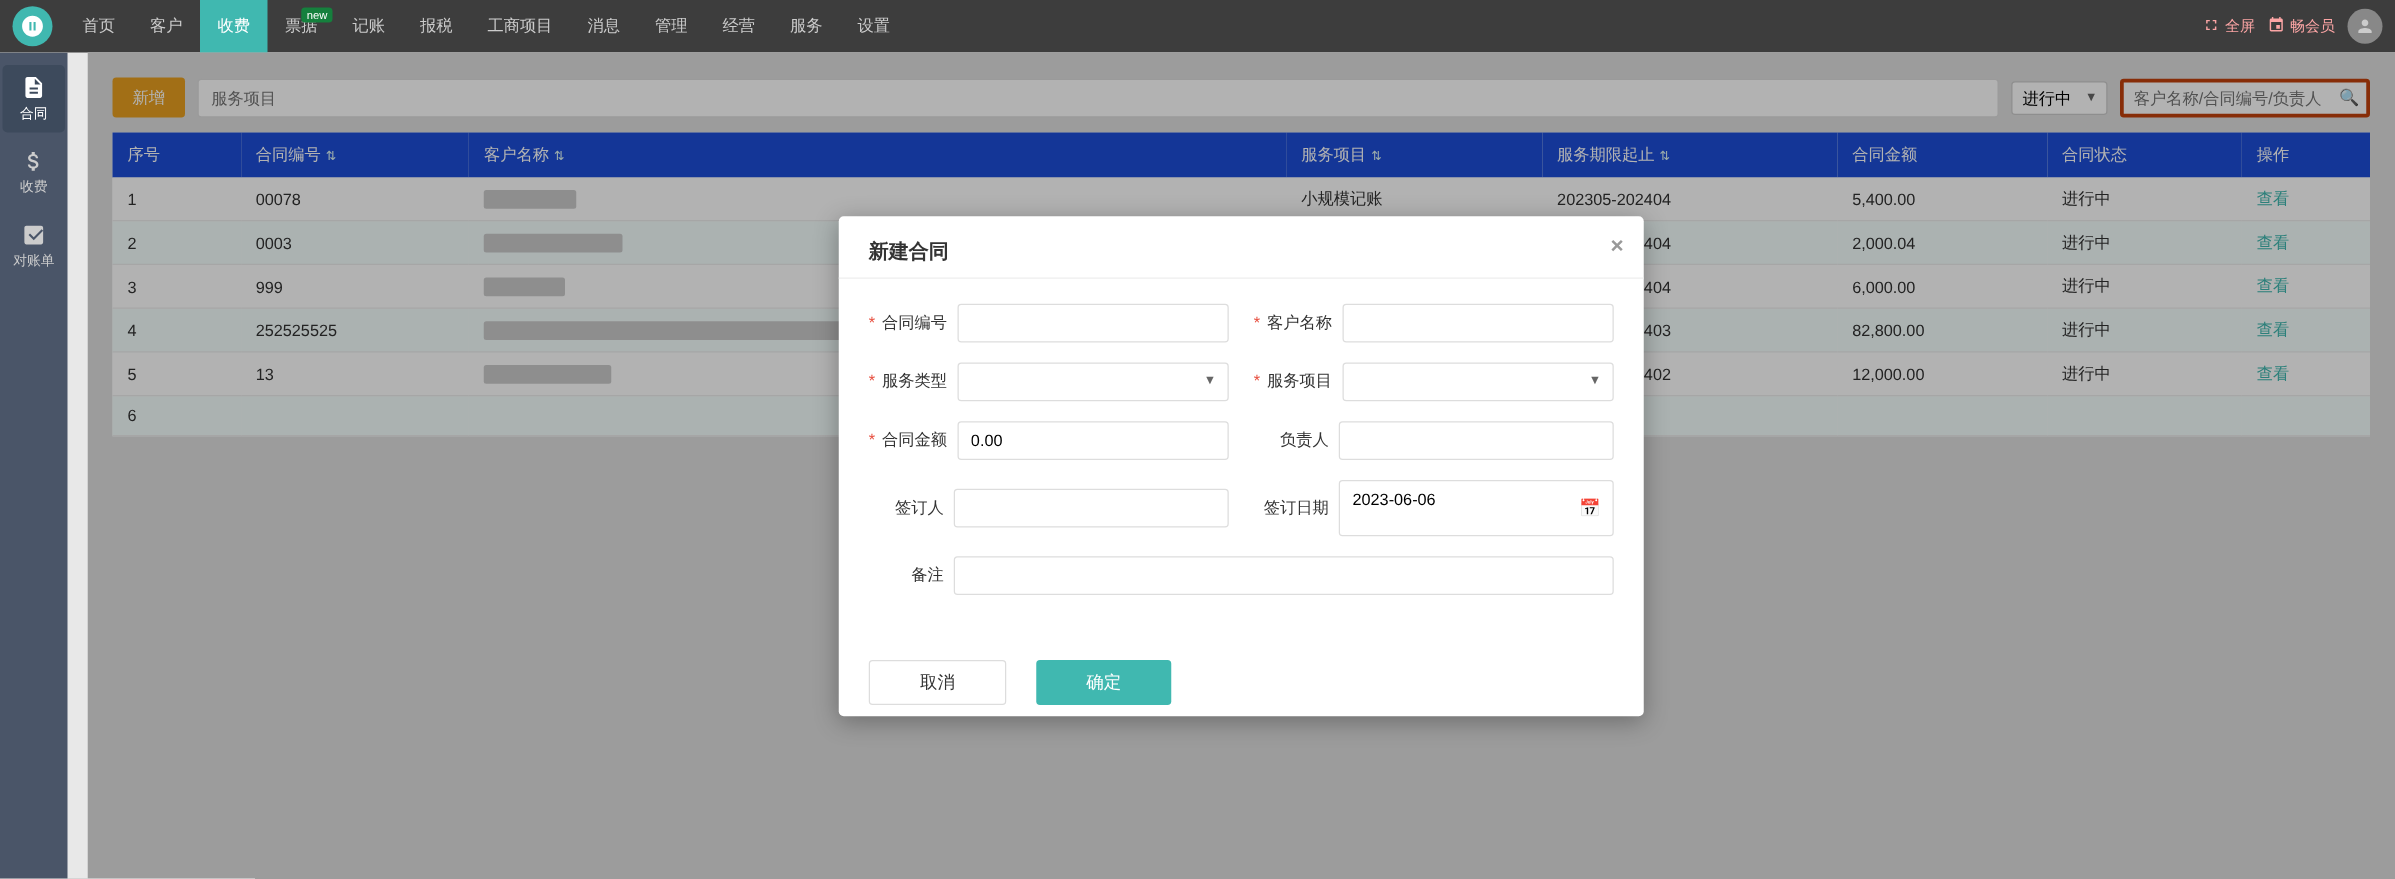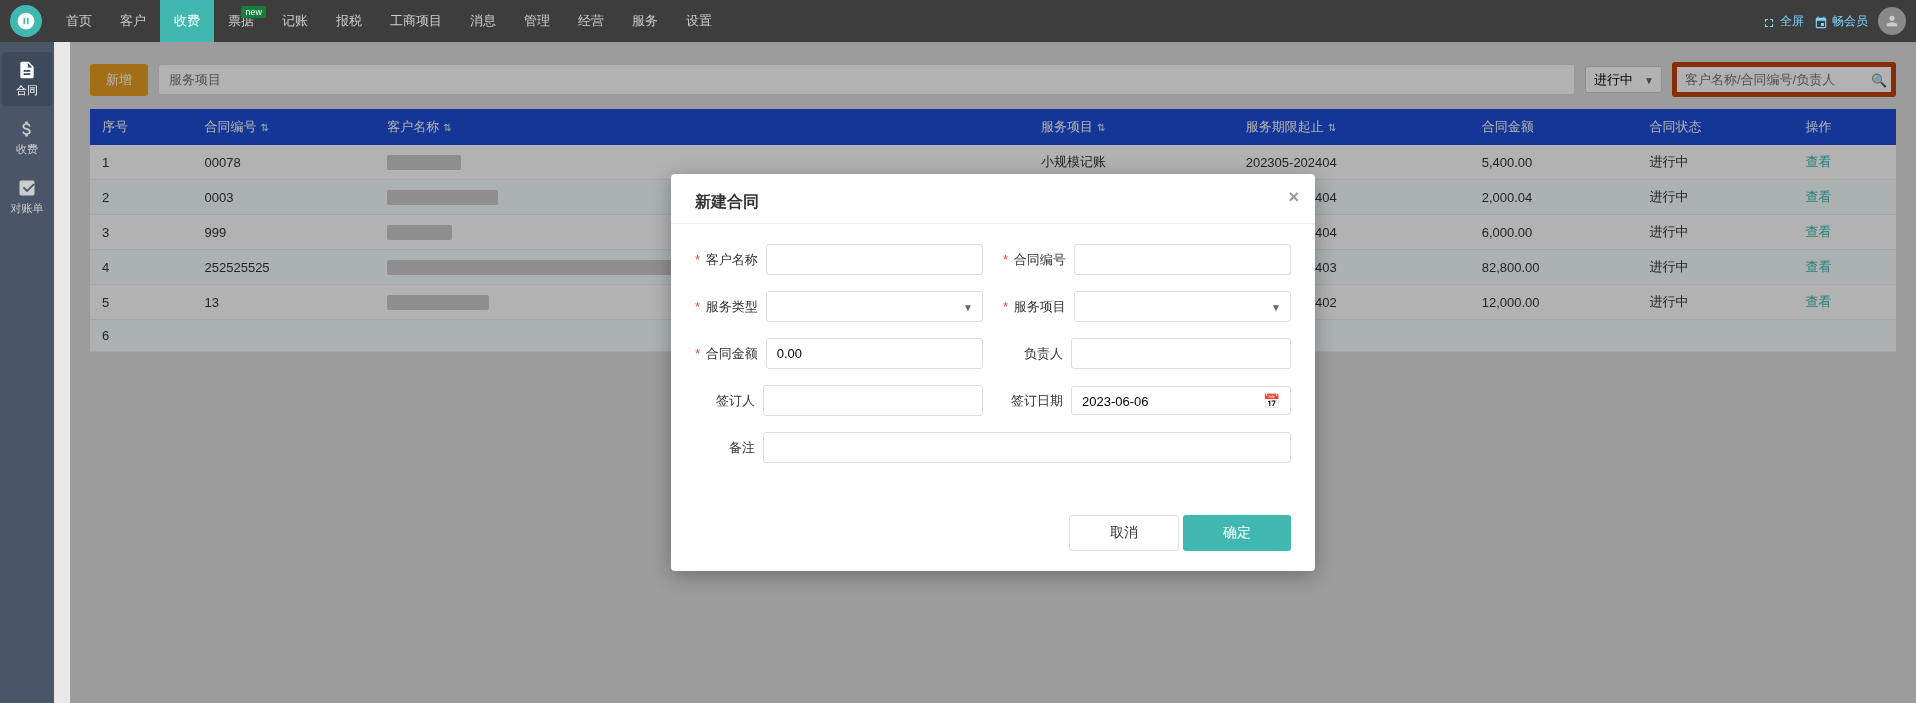--- a/index.html
+++ b/index.html
@@ -54,23 +54,23 @@
       right: 2px;
     }
     .nav-right {
       display: flex;
       align-items: center;
       gap: 10px;
       color: #ccc;
       font-size: 12px;
     }
     .nav-right-btn {
-      display: flex; align-items: flex-end; gap: 4px;
-      cursor: pointer;
-      color: #7dd3fc;
+      display: flex; align-items: flex-start; gap: 4px;
+      cursor: pointer;
+      color: #fca5a5;
     }
     .nav-avatar {
       width: 28px; height: 28px;
       background: #888;
       border-radius: 50%;
       display: flex; align-items: center; justify-content: center;
       cursor: pointer;
     }
 
     
@@ -131,26 +131,26 @@
       background: #e8a020;
       color: #fff;
       border: none;
       padding: 7px 16px;
       border-radius: 3px;
       cursor: pointer;
       font-size: 13px;
       font-family: inherit;
     }
     .toolbar-search {
-      border: 5px solid #c2410c;
+      border: 3px solid #c2410c;
       padding: 5px 8px;
       border-radius: 3px;
       font-size: 13px;
       background: #fff;
-      width: 224px;
+      width: 200px;
     }
     .status-select {
       border: 1px solid #ccc;
       padding: 5px 28px 5px 8px;
       border-radius: 3px;
       font-size: 13px;
       background: #fff;
       appearance: none;
       cursor: pointer;
     }
@@ -304,40 +304,40 @@
       pointer-events: none;
       color: #666;
     }
     .date-input-wrapper {
       flex: 1;
       position: relative;
     }
     .date-input {
       width: 100%;
       border: 1px solid #ddd;
-      padding: 7px 32px 5px 10px;
+      padding: 7px 32px 21px 10px;
       border-radius: 3px;
       font-size: 13px;
       font-family: inherit;
       outline: none;
     }
     .date-icon {
       position: absolute;
       right: 10px;
       top: 50%;
       transform: translateY(-50%);
       color: #999;
       cursor: pointer;
       font-size: 14px;
     }
     .modal-footer {
-      padding: 16px 24px 20px;
-      display: flex;
-      justify-content: flex-end;
-      gap: 4px;
+      padding: 16px 24px 9px;
+      display: flex;
+      justify-content: flex-start;
+      gap: 24px;
     }
     .btn-cancel {
       background: #fff;
       border: 1px solid #ddd;
       padding: 8px 40px;
       border-radius: 3px;
       cursor: pointer;
       font-size: 14px;
       font-family: inherit;
       color: #333;
@@ -543,28 +543,28 @@
         <div class="modal-header">
           <span>新建合同</span>
           <span class="modal-close">×</span>
         </div>
         <div class="modal-body">
 
           <div class="form-row">
             <div class="form-field">
               <label class="form-label">
                 <span class="required-star">*</span>
+                <span>合同编号</span>
+              </label>
+              <input class="form-input" type="text" value="" style="">
+            </div>
+            <div class="form-field">
+              <label class="form-label">
+                <span class="required-star">*</span>
                 <span>客户名称</span>
-              </label>
-              <input class="form-input" type="text" value="" style="">
-            </div>
-            <div class="form-field">
-              <label class="form-label">
-                <span class="required-star">*</span>
-                <span>合同编号</span>
               </label>
               <input class="form-input" type="text" value="" style="">
             </div>
           </div>
 
           <div class="form-row">
             <div class="form-field">
               <label class="form-label">
                 <span class="required-star">*</span>
                 <span>服务类型</span>

